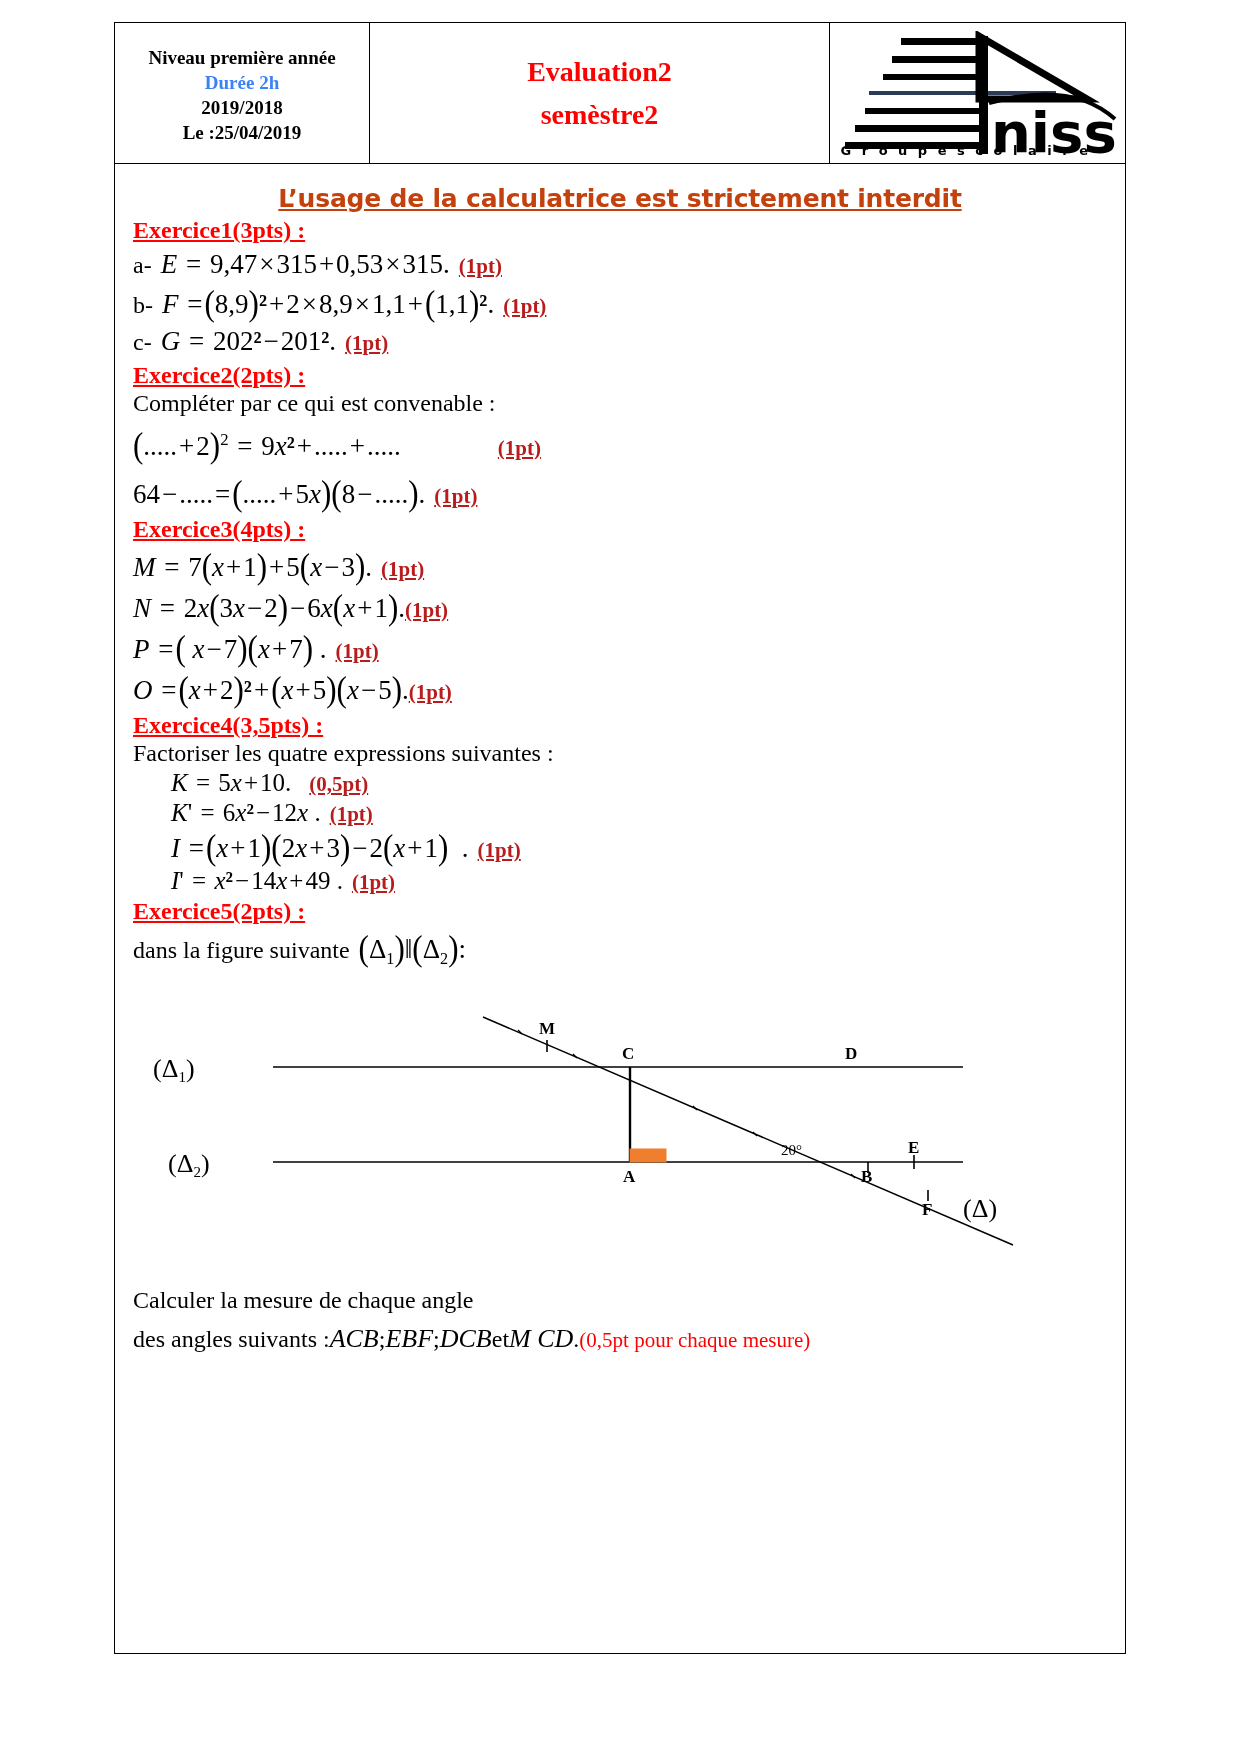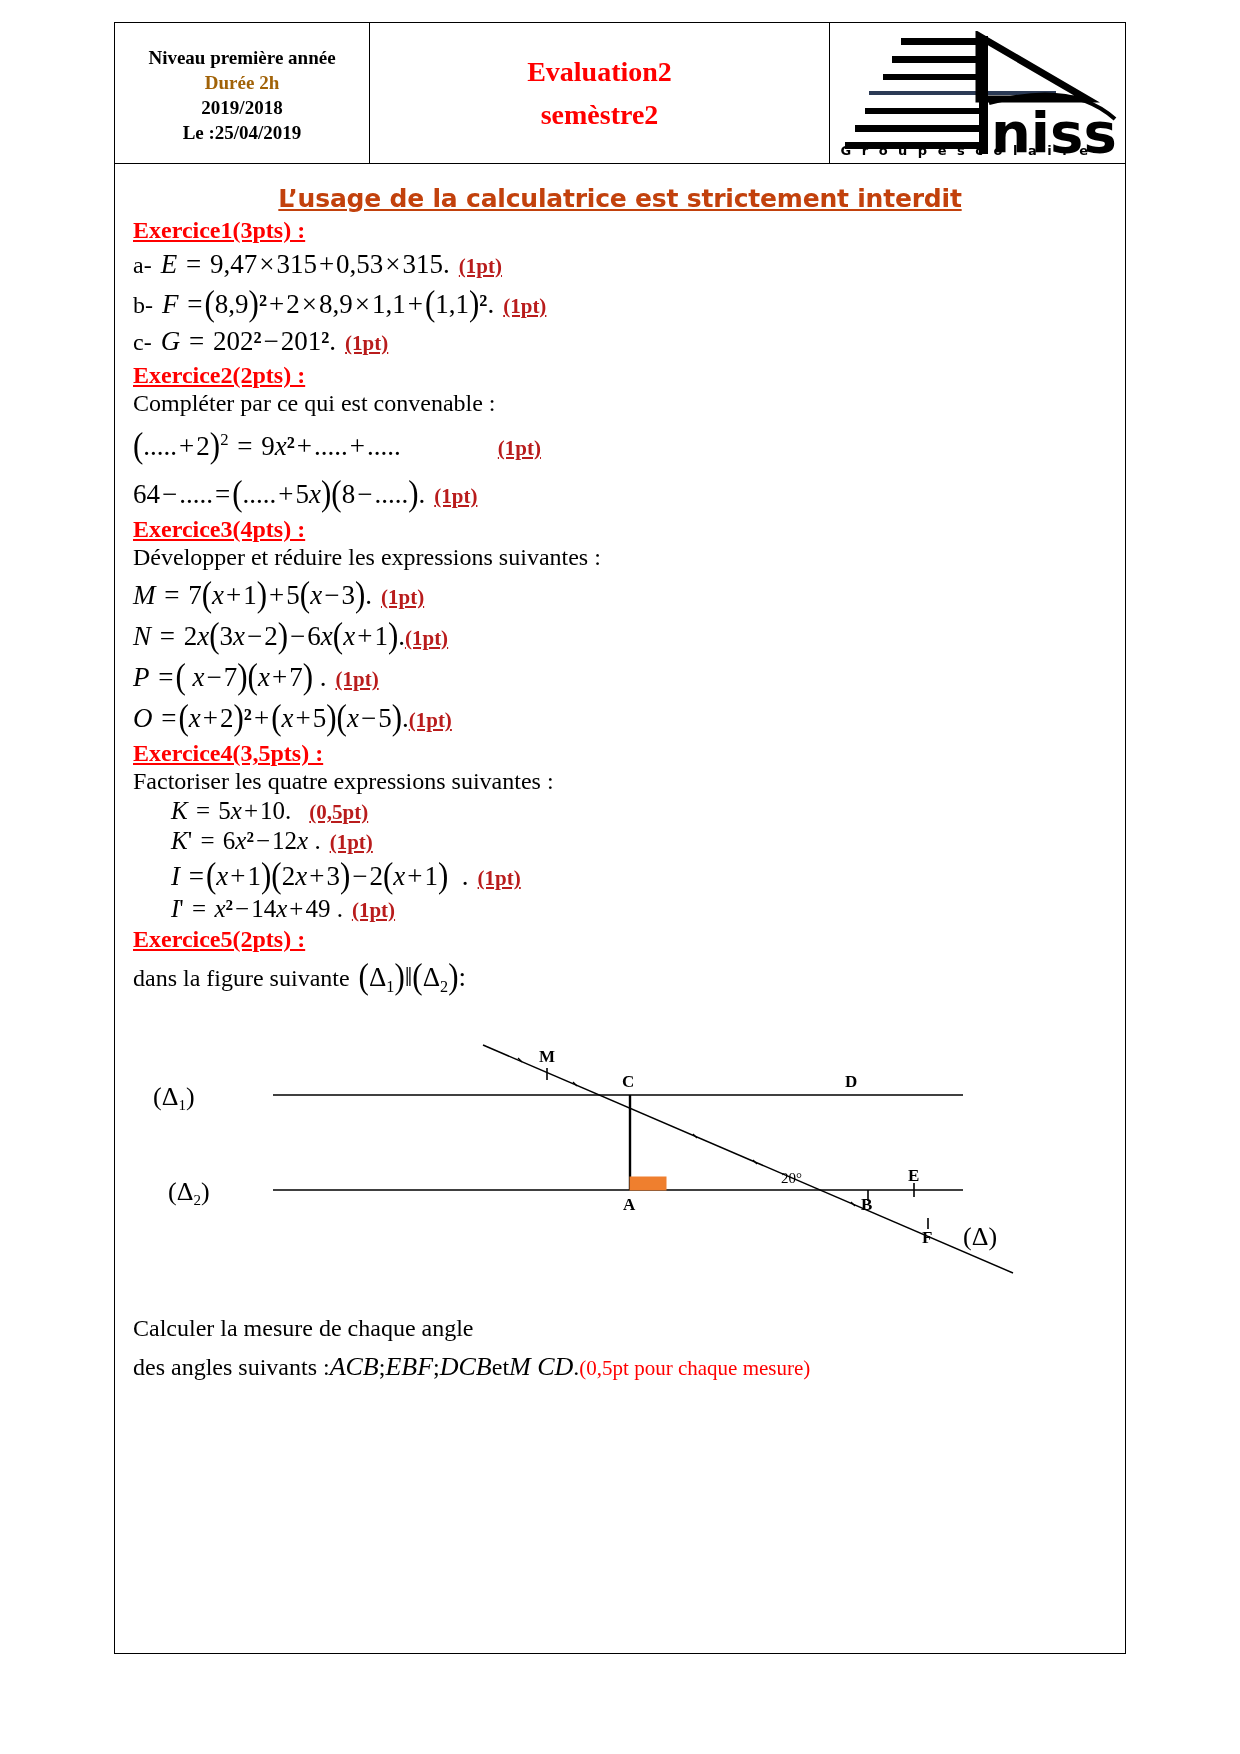--- a/index.html
+++ b/index.html
@@ -7,21 +7,21 @@
   .page{position:relative;width:1240px;height:1754px;box-sizing:border-box;padding:22px 40px 0 40px;}
   .sheet{border:1px solid #000;width:1012px;margin:0 auto;box-sizing:border-box;}
 
   
   .hdr{display:flex;width:100%;box-sizing:border-box;height:140px;}
   .hdr-cell{box-sizing:border-box;display:flex;flex-direction:column;align-items:center;justify-content:center;}
   .hdr-left{width:255px;border-right:1px solid #000;padding-top:4px;}
   .hdr-mid{flex:1;border-right:1px solid #000;}
   .hdr-right{width:295px;position:relative;}
   .hdr-left div{font-weight:bold;font-size:19px;line-height:1.32;text-align:left;}
-  .red{color:#a16207;}
+  .red{color:#3b82f6;}
   .hdr-mid .t{color:#ff0000;font-weight:bold;font-size:28px;line-height:1.55;text-align:right;}
 
   
   .logo{position:relative;width:278px;height:128px;}
   .logo svg{position:absolute;left:0;top:2px;}
 
   
   .body{border-top:1px solid #000;padding:14px 18px 40px 18px;box-sizing:border-box;min-height:1490px;}
   .banner{color:#c2410c;font-family:"DejaVu Sans",sans-serif;font-weight:bold;font-size:25px;
           text-decoration:underline;text-align:center;letter-spacing:-.2px;margin:6px 0 4px 0;}
@@ -134,21 +134,20 @@
         <span class="pt">(1pt)</span>
       </div>
 
       <div class="math row" style="margin-top:12px;">
         <span>64<span class="op">−</span>.....<span class="op">=</span><span class="big">(</span>.....<span class="op">+</span>5<span class="v">x</span><span class="big">)(</span>8<span class="op">−</span>.....<span class="big">)</span>.</span>
         <span class="gap"></span>
         <span class="pt">(1pt)</span>
       </div>
 
       <div class="exo">Exercice3(4pts) :</div>
-      <div class="plain">Développer et réduire  les expressions suivantes :</div>
 
       <div class="math row">
         <span><span class="v">M</span> <span class="op">=</span> 7<span class="big">(</span><span class="v">x</span><span class="op">+</span>1<span class="big">)</span><span class="op">+</span>5<span class="big">(</span><span class="v">x</span><span class="op">−</span>3<span class="big">)</span>.</span>
         <span class="gap"></span>
         <span class="pt">(1pt)</span>
       </div>
 
       <div class="math row">
         <span><span class="v">N</span> <span class="op">=</span> 2<span class="v">x</span><span class="big">(</span>3<span class="v">x</span><span class="op">−</span>2<span class="big">)</span><span class="op">−</span>6<span class="v">x</span><span class="big">(</span><span class="v">x</span><span class="op">+</span>1<span class="big">)</span>.</span>
         <span class="pt">(1pt)</span>

